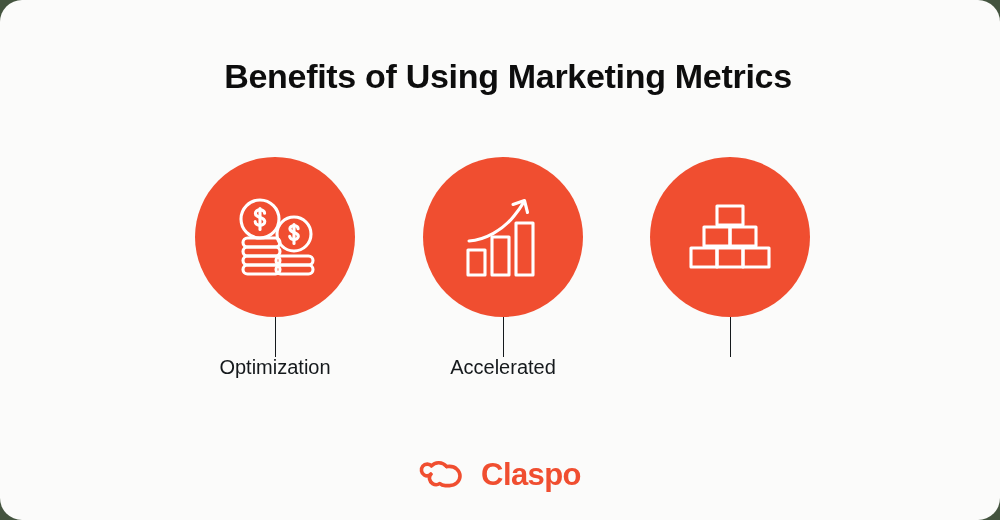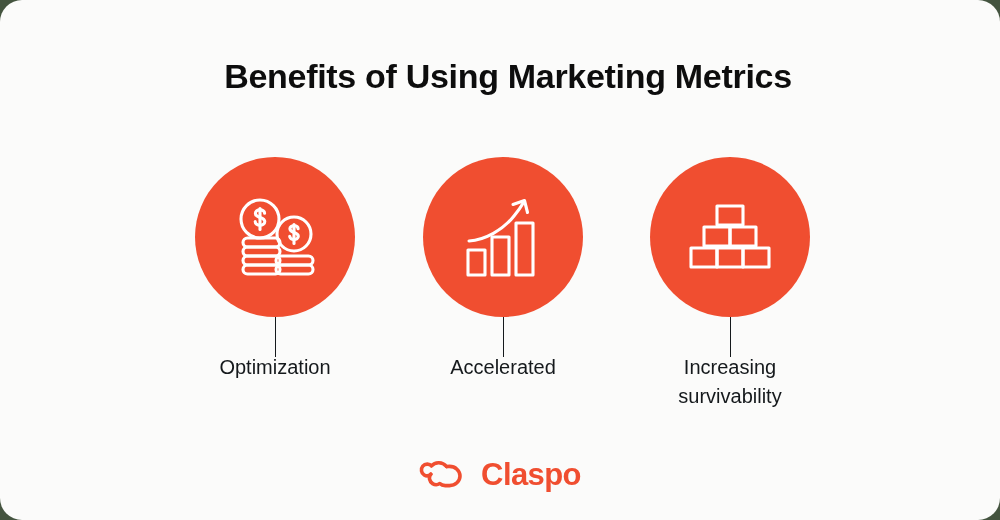--- a/index.html
+++ b/index.html
@@ -182,24 +182,20 @@
             <rect x="17" y="24" width="26" height="19"></rect>
             <rect x="43" y="24" width="26" height="19"></rect>
 
             <rect x="4" y="45" width="26" height="19"></rect>
             <rect x="30" y="45" width="26" height="19"></rect>
             <rect x="56" y="45" width="26" height="19"></rect>
           </svg>
         </span>
       </div>
       <div class="benefit-connector"></div>
-      <div class="benefit-label">
-        <span class="label-line">Increasing</span>
-        <span class="label-line">survivability</span>
-      </div>
     </div>
 
   </div>
 
   <div id="brand-logo">
     <span id="brand-logo-mark">
       <svg class="icon-svg" width="44" height="28" viewBox="0 0 44 28" fill="none" stroke="#f04e30" stroke-width="3.6" stroke-linecap="round" stroke-linejoin="round">
         <path d="M27.5 6.5 C23.5 1.5 16 1.5 12.5 6 C10.5 3.5 6 3.5 3.8 6.2 C1.5 9 2.2 13.2 5.2 15 C7.5 16.4 10 16 11.8 14.2"></path>
         <path d="M11.8 14.2 C9.5 17 10.2 21.5 13.6 23.6 C15.8 25 18.6 25 20.8 23.6 C22.2 25 24.3 25.6 26.3 25.6 L30.5 25.6 C36.3 25.6 41 21.3 41 16 C41 10.7 36.3 6.4 30.5 6.4 L27.5 6.5"></path>
       </svg>

